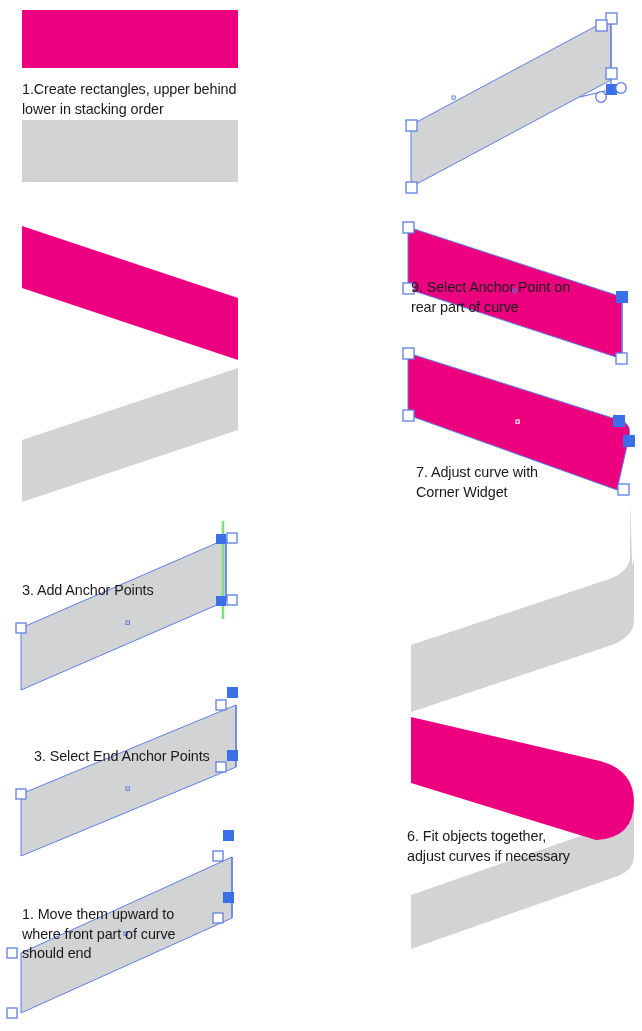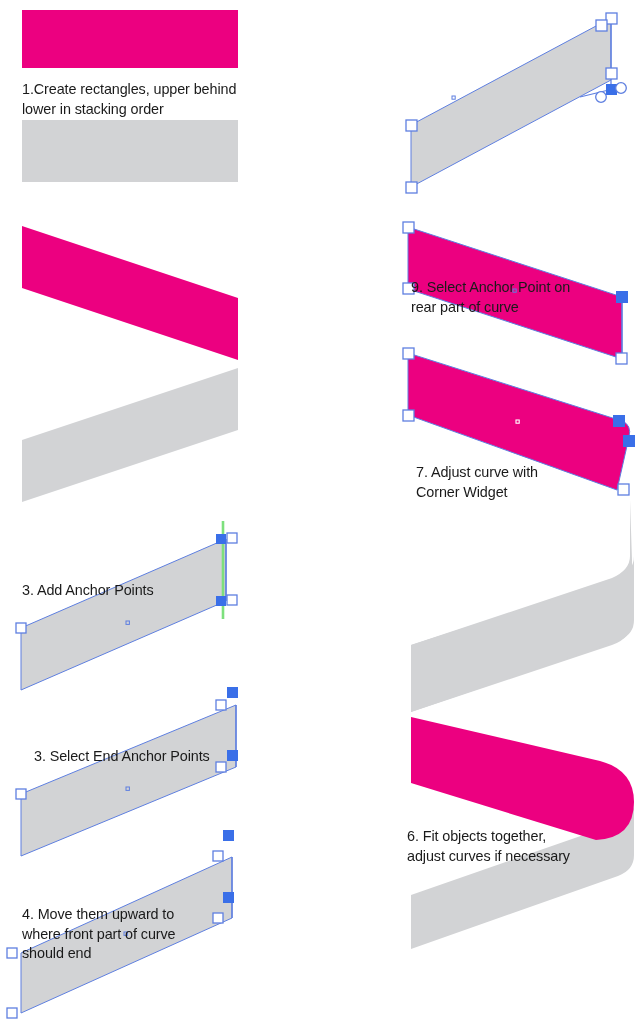--- a/index.html
+++ b/index.html
@@ -140,21 +140,21 @@
   </svg>
 
   <div class="caption cap-w1" style="left:22px;top:80px;">1.Create rectangles, upper behind
 lower in stacking order</div>
 
 
   <div class="caption cap-w1" style="left:22px;top:581px;">3. Add Anchor Points</div>
 
   <div class="caption cap-w1" style="left:22px;top:747px;margin-left:12px;">3. Select End Anchor Points</div>
 
-  <div class="caption cap-w1" style="left:22px;top:905px;">4. Move them upward to
+  <div class="caption cap-w1" style="left:22px;top:905px;">1. Move them upward to
 where front part of curve
 should end</div>
 
 
   <div class="caption cap-w2" style="left:411px;top:278px;">9. Select Anchor Point on
 rear part of curve</div>
 
   <div class="caption cap-w2" style="left:416px;top:463px;">7. Adjust curve with
 Corner Widget</div>
 

